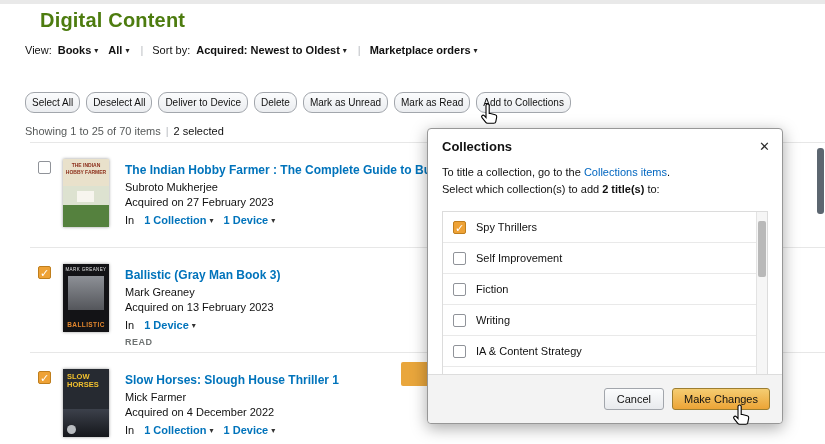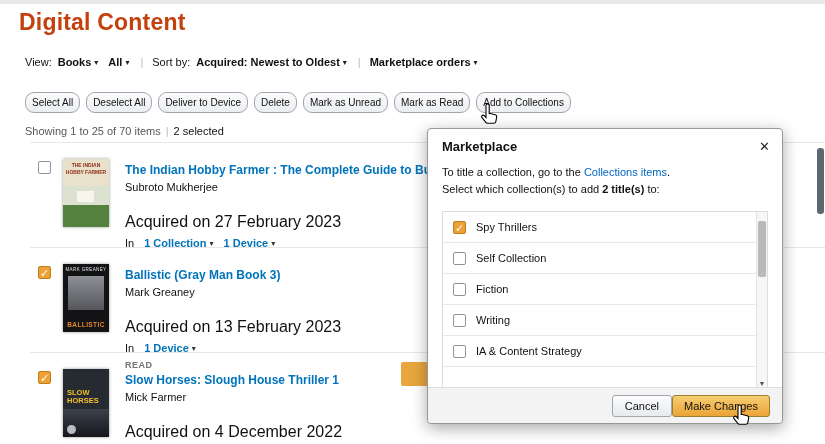--- a/index.html
+++ b/index.html
@@ -1,23 +1,23 @@
 <!DOCTYPE html>
 <html><head>
 <meta charset="utf-8">
 <style>
   * { margin:0; padding:0; box-sizing:border-box; }
   html,body { background:#fff; }
   body { font-family:"Liberation Sans","DejaVu Sans",sans-serif; color:#0f1111; }
   .page { position:relative; width:825px; height:444px; background:#fff; overflow:hidden; }
   .top-strip { position:absolute; left:0; top:0; right:0; height:4px; background:#e9e9e9; }
 
-  .page-title { position:absolute; left:19px; top:9px; font-size:23px; font-weight:700; color:#c2410c; letter-spacing:.2px; }
-
-  .filters { position:absolute; left:25px; top:56px; display:flex; align-items:center; font-size:11px; color:#111; white-space:nowrap; }
+  .page-title { position:absolute; left:40px; top:9px; font-size:20px; font-weight:700; color:#4d7c0f; letter-spacing:.2px; }
+
+  .filters { position:absolute; left:25px; top:44px; display:flex; align-items:center; font-size:11px; color:#111; white-space:nowrap; }
   .filters .lbl { margin-right:6px; }
   .dropdown { font-weight:700; display:inline-flex; align-items:center; margin-right:10px; cursor:pointer; }
   .caret { font-size:8px; margin-left:3px; color:#222; }
   .sep { color:#b9bcc0; margin:0 9px 0 1px; }
 
   .toolbar { position:absolute; left:25px; top:92px; display:flex; gap:6px; }
   .tb-btn { font-family:inherit; font-size:10px; color:#111; padding:4px 6px; border:1px solid #a2a6ac; border-radius:9px; background:linear-gradient(#fbfcfd,#ebedf0); cursor:pointer; white-space:nowrap; }
 
   .status { position:absolute; left:25px; top:125px; font-size:11px; color:#565959; }
   .status .count { color:#111; }
@@ -34,49 +34,49 @@
   .cover1 { background:#e9e1cb; }
   .c1-title { font-size:5px; font-weight:700; color:#8c2f1b; text-align:center; line-height:1.3; padding:3px 2px 0; }
   .c1-mid { position:absolute; left:0; right:0; top:27px; height:19px; background:#dde2d0; }
   .c1-house { position:absolute; left:14px; top:32px; width:17px; height:11px; background:#f7f5ee; }
   .c1-grass { position:absolute; left:0; right:0; bottom:0; height:22px; background:#55813e; }
   .cover2 { background:#131316; }
   .c2-author { font-size:4.5px; color:#e6e6e6; text-align:center; padding-top:3px; letter-spacing:.4px; }
   .c2-img { position:absolute; left:5px; right:5px; top:12px; height:34px; background:linear-gradient(#8d9096,#54565b); }
   .c2-title { position:absolute; left:0; right:0; bottom:4px; font-size:6.5px; font-weight:700; color:#e2862e; text-align:center; letter-spacing:.4px; }
   .cover3 { background:#262a31; }
-  .c3-title { font-size:7.5px; font-weight:700; color:#f2c12e; line-height:1.1; padding:20px 0 0 4px; width:34px; }
+  .c3-title { font-size:7.5px; font-weight:700; color:#f2c12e; line-height:1.1; padding:4px 0 0 4px; width:34px; }
   .c3-img { position:absolute; left:0; right:0; bottom:0; height:28px; background:linear-gradient(#3c414b,#15171b); }
   .c3-badge { position:absolute; left:4px; bottom:3px; width:9px; height:9px; border-radius:50%; background:#d3d7da; opacity:.85; }
 
   .book-info { position:absolute; left:95px; top:20px; }
   .book-title { font-size:12px; font-weight:700; color:#0073bb; white-space:nowrap; cursor:pointer; line-height:14px; }
   .book-author { font-size:11px; color:#111; margin-top:4px; }
-  .book-acquired { font-size:16px; color:#111; margin-top:20px; }
+  .book-acquired { font-size:11px; color:#111; margin-top:3px; }
   .book-meta { font-size:11px; color:#111; margin-top:6px; display:flex; align-items:center; gap:10px; }
   .meta-link { color:#0073bb; font-weight:700; cursor:pointer; display:inline-flex; align-items:center;justify-content:center; }
   .meta-link .caret { color:#333; }
   .read-badge { font-size:9px; font-weight:700; color:#6f7373; letter-spacing:.5px; margin-top:6px; }
 
   .page-scroll-thumb { position:absolute; right:1px; top:148px; width:7px; height:66px; background:#5c6670; border-radius:3px; z-index:5; cursor:pointer; }
   .fragment { position:absolute; left:401px; top:362px; width:28px; height:24px; background:#e9a63c; border-radius:2px; z-index:1; }
 
   .modal { position:absolute; left:427px; top:128px; width:356px; height:296px; background:#fff; border:1px solid #979797; border-radius:4px; box-shadow:0 4px 16px rgba(0,0,0,.35); z-index:10; }
   .modal-header { display:flex; justify-content:space-between; align-items:center; padding:10px 12px 2px 14px; }
   .modal-title { font-size:13px; font-weight:700; color:#111; }
   .close-x { font-size:13px; font-weight:700; color:#2b2b2b; cursor:pointer; line-height:13px; }
   .modal-intro { padding:8px 14px 0; font-size:11px; color:#111; line-height:1.5; }
   .modal-intro a { color:#0066c0; cursor:pointer; text-decoration:none; }
   .collection-list { position:absolute; left:14px; right:14px; top:82px; height:180px; border:1px solid #dcdcdc; background:#fff; overflow:hidden; }
   .coll-item { display:flex; align-items:center; height:31px; padding-left:10px; border-bottom:1px solid #e9e9e9; font-size:11px; color:#111; }
   .coll-item .checkbox { margin-right:10px; flex:0 0 auto; }
   .list-scrollbar { position:absolute; top:0; right:0; bottom:0; width:11px; background:#f6f6f6; border-left:1px solid #e3e3e3; }
   .list-thumb { position:absolute; top:9px; left:1px; width:8px; height:56px; background:#b9b9b9; border-radius:2px; cursor:pointer; }
   .scroll-down { position:absolute; bottom:0; left:0; width:100%; height:13px; font-size:7px; color:#555; text-align:center; line-height:13px; cursor:pointer; }
-  .modal-footer { position:absolute; left:0; right:0; bottom:0; height:36px; background:#f3f3f3; border-top:1px solid #ddd; border-radius:0 0 4px 4px; display:flex; justify-content:flex-end; align-items:center; padding-right:12px; }
+  .modal-footer { position:absolute; left:0; right:0; bottom:0; height:49px; background:#f3f3f3; border-top:1px solid #ddd; border-radius:0 0 4px 4px; display:flex; justify-content:flex-end; align-items:center; gap:8px; padding-right:12px; }
   .btn-cancel { font-family:inherit; font-size:11px; padding:4px 12px; border:1px solid #a2a6ac; border-radius:3px; background:linear-gradient(#fbfcfd,#e8eaed); color:#111; cursor:pointer; }
   .btn-primary { font-family:inherit; font-size:11px; padding:4px 11px; border:1px solid #9c7e31; border-radius:3px; background:linear-gradient(#f5cd72,#eca436); color:#111; cursor:pointer; }
 
   .cursor { position:absolute; z-index:30; pointer-events:none; }
 </style>
 </head>
 <body>
 
 <div class="page">
   <div class="top-strip"></div>
@@ -199,37 +199,37 @@
       </div>
     </div>
 
   </div>
 
   <div class="fragment"></div>
   <div class="page-scroll-thumb"></div>
 
   <div class="modal">
     <div class="modal-header">
-      <span class="modal-title">Marketplace</span>
+      <span class="modal-title">Collections</span>
       <span class="close-x">✕</span>
     </div>
     <div class="modal-intro">
       <div><span>To title a collection, go to the </span><a>Collections items</a><span>.</span></div>
       <div><span>Select which collection(s) to add </span><b>2 title(s)</b><span> to:</span></div>
     </div>
     <div class="collection-list">
       <div class="coll-item">
         <span class="checkbox checked">
             <span class="check">✓</span>
           </span>
         <span>Spy Thrillers</span>
       </div>
       <div class="coll-item">
         <span class="checkbox"></span>
-        <span>Self Collection</span>
+        <span>Self Improvement</span>
       </div>
       <div class="coll-item">
         <span class="checkbox"></span>
         <span>Fiction</span>
       </div>
       <div class="coll-item">
         <span class="checkbox"></span>
         <span>Writing</span>
       </div>
       <div class="coll-item">

